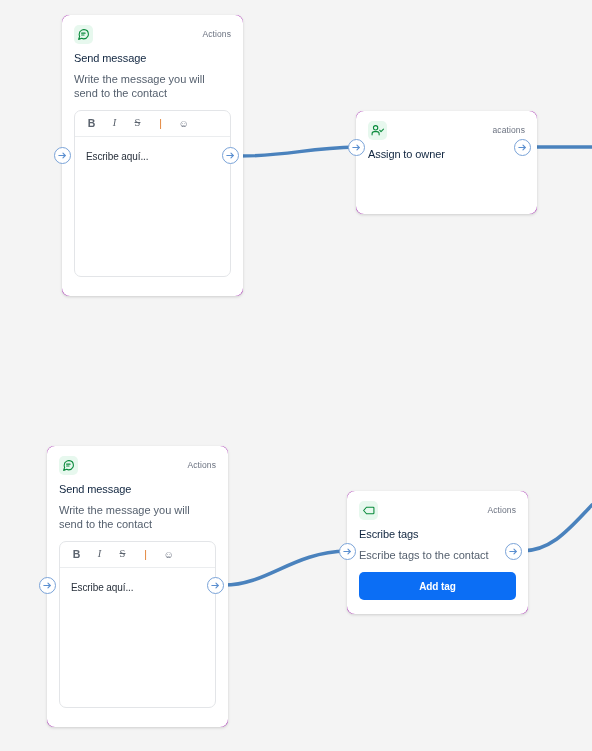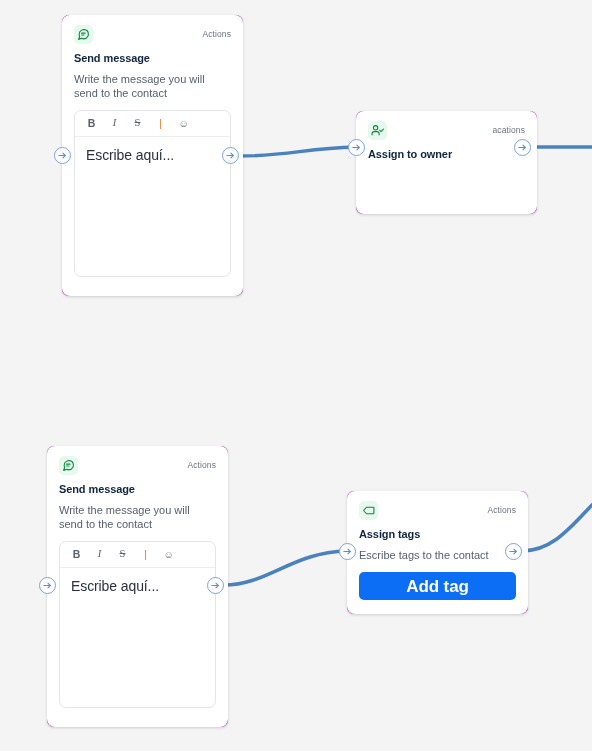--- a/index.html
+++ b/index.html
@@ -66,21 +66,21 @@
   }
   .node-kind {
     font-size: 8.5px;
     color: #6b7280;
     letter-spacing: .1px;
     line-height: 14px;
     padding-top: 2px;
   }
   .node-title {
     font-size: 11px;
-    font-weight: bold;
+    font-weight: normal;
     color: #10253f;
     margin-top: 7px;
     letter-spacing: -0.1px;
   }
   .node-desc {
     font-size: 11px;
     color: #55606e;
     line-height: 14px;
     margin-top: 8px;
     max-width: 100%;
@@ -112,36 +112,36 @@
   }
   .tb.b { font-weight: bold; font-family: "Liberation Sans", sans-serif; }
   .tb.i { font-style: italic; }
   .tb.s { text-decoration: line-through; }
   .tb.bar { color: #e07b2a; font-family: "Liberation Sans", sans-serif; }
   .tb.emo { font-size: 10px; color: #6b7280; }
   .editor-body {
     padding: 9px 11px;
   }
   .editor-placeholder {
-    font-size: 14px;
+    font-size: 10px;
     color: #29313c;
     letter-spacing: -.1px;
   }
 
   
   .btn-primary {
     margin-top: 10px;
     display: block;
     width: 100%;
     height: 28px;
     line-height: 28px;
     text-align: center;
     background: #0b6ef5;
     color: #fff;
-    font-size: 17px;
+    font-size: 10px;
     font-weight: bold;
     border: none;
     border-radius: 5px;
     cursor: pointer;
     letter-spacing: -0.1px;
     font-family: "Liberation Sans", sans-serif;
   }
 
   
   .handle {
@@ -290,21 +290,21 @@
   <div class="node" style="left:347px; top:491px; width:181px; height:123px;">
     <div class="node-inner">
       <div class="node-head">
         <span class="node-icon">
           <svg width="13" height="13" viewBox="0 0 24 24" fill="none" stroke="#0a8a3c" stroke-width="2" stroke-linecap="round" stroke-linejoin="round">
             <path d="M20.6 6H8.2L3 12l5.2 6h12.4a1.4 1.4 0 0 0 1.4-1.4V7.4A1.4 1.4 0 0 0 20.6 6z"></path>
           </svg>
         </span>
         <span class="node-kind">Actions</span>
       </div>
-      <div class="node-title">Assign tags</div>
+      <div class="node-title">Escribe tags</div>
       <div class="node-desc">Escribe tags to the contact</div>
       <button class="btn-primary">Add tag</button>
     </div>
   </div>
   <div class="handle" style="left:339px; top:543px;">
     <svg width="11" height="11" viewBox="0 0 24 24" fill="none" stroke="#5b8fd0" stroke-width="2.4" stroke-linecap="round" stroke-linejoin="round">
       <line x1="4" y1="12" x2="18" y2="12"></line>
         <polyline points="13,7 18,12 13,17"></polyline>
     </svg>
   </div>

